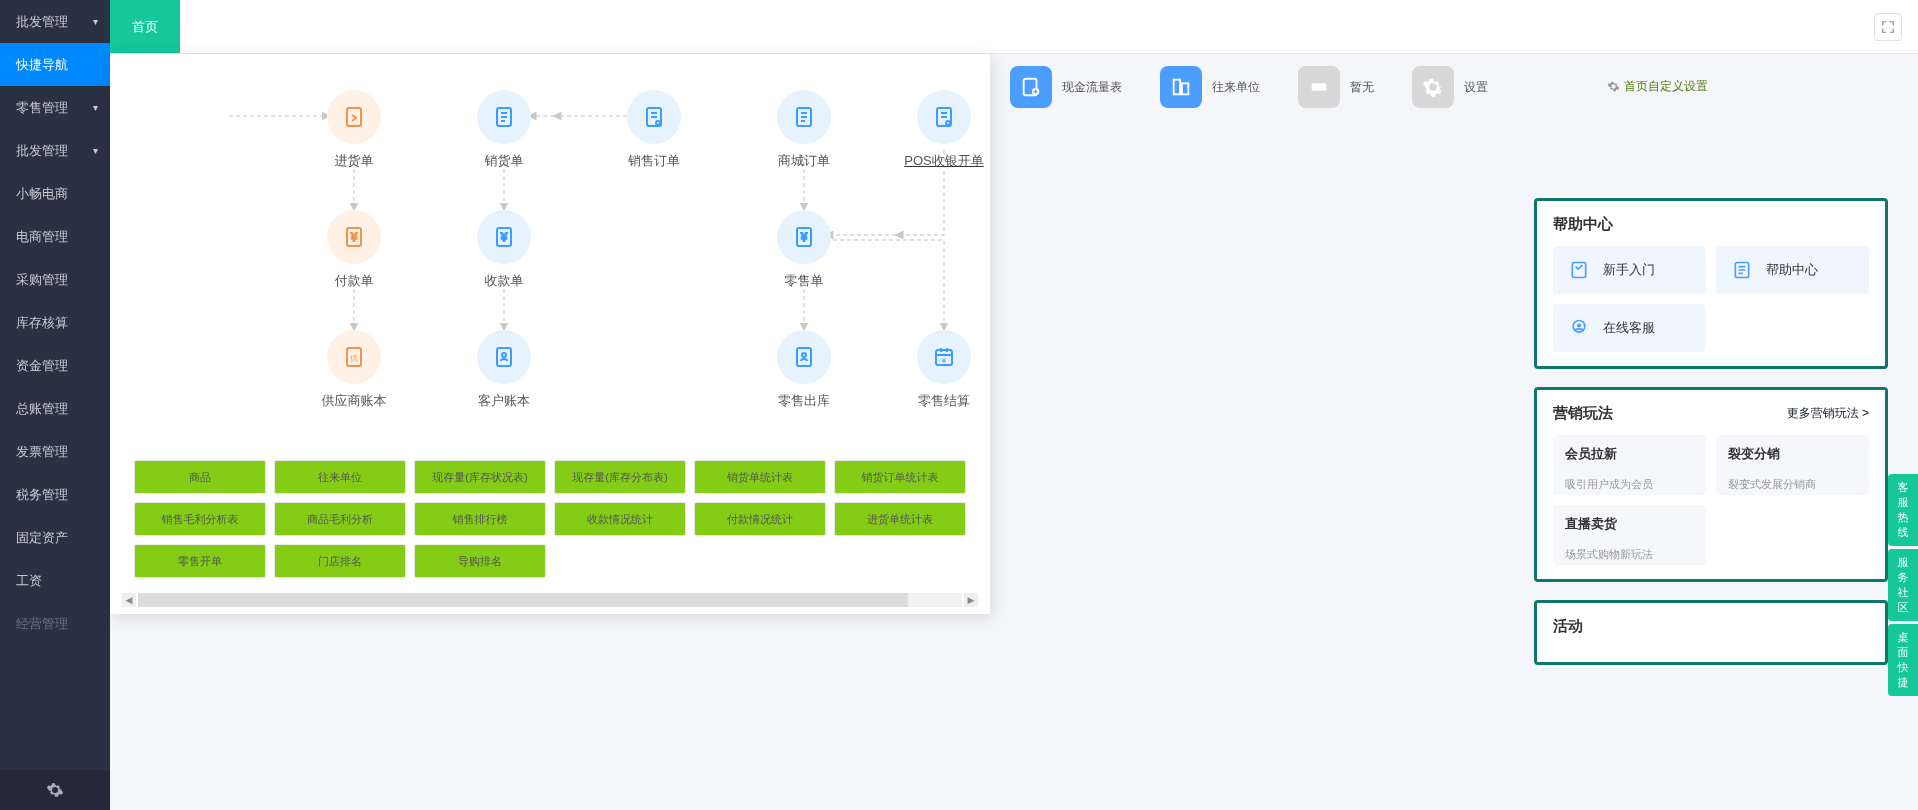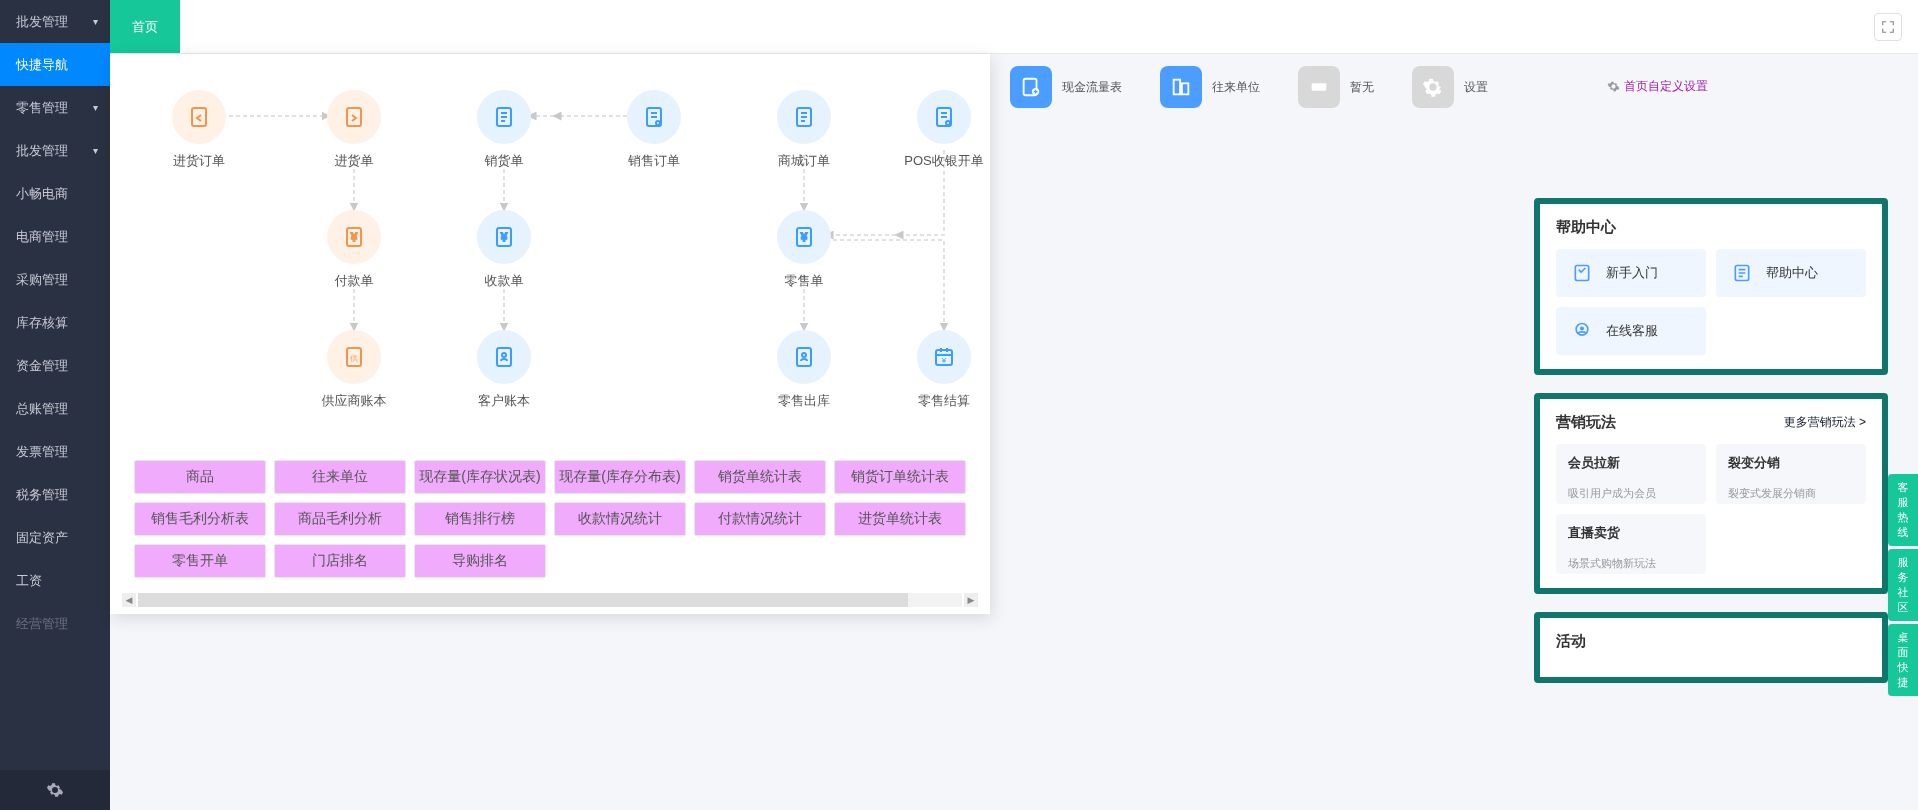--- a/index.html
+++ b/index.html
@@ -16,33 +16,33 @@
 .tabbar { position: absolute; left: 110px; top: 0; right: 0; height: 54px; background: #fff; border-bottom: 1px solid #e8e8e8; display: flex; align-items: center; }
 .tab { height: 100%; padding: 0 22px; display: flex; align-items: center; cursor: pointer; }
 .tab.active { background: #16c79a; color: #fff; font-weight: 500; }
 .tabbar-right { margin-left: auto; padding-right: 16px; }
 .fullscreen-btn { width: 28px; height: 28px; border: 1px solid #e0e0e0; border-radius: 4px; display: flex; align-items: center; justify-content: center; cursor: pointer; }
 
 
 .main { position: absolute; left: 110px; top: 54px; right: 0; bottom: 0; padding: 12px 20px; overflow: hidden; }
 
 
-.custom-setting { position: absolute; right: 210px; top: 78px; color: #a21caf; font-size: 12px; display: flex; align-items: center; gap: 4px; }
+.custom-setting { position: absolute; right: 210px; top: 78px; color: #4d7c0f; font-size: 12px; display: flex; align-items: center; gap: 4px; }
 
 
 .shortcuts { display: flex; gap: 38px; align-items: center; }
 .shortcut { display: flex; flex-direction: row; align-items: center; gap: 10px; cursor: pointer; }
 .shortcut-icon { width: 42px; height: 42px; border-radius: 8px; display: flex; align-items: center; justify-content: center; }
 .shortcut-icon.blue { background: #4b9eff; }
 .shortcut-icon.gray { background: #d8d8d8; }
 .shortcut-label { font-size: 12px; color: #555; }
 
 
 .right-col { position: absolute; right: 30px; top: 198px; width: 354px; }
-.panel { background: #fff; border: 6px solid #0f766e; border-radius: 4px; margin-bottom: 18px; padding: 14px 16px; }
+.panel { background: #fff; border: 3px solid #0f766e; border-radius: 4px; margin-bottom: 18px; padding: 14px 16px; }
 .panel-title { font-size: 15px; font-weight: 600; margin-bottom: 12px; display: flex; align-items: center; justify-content: space-between; }
 .panel-title .more { font-size: 12px; color: #0f172a; font-weight: 400; }
 .help-grid { display: grid; grid-template-columns: 1fr 1fr; gap: 10px; }
 .help-item { background: #f0f6ff; height: 48px; border-radius: 4px; display: flex; align-items: center; padding-left: 14px; gap: 12px; cursor: pointer; }
 .help-icon { width: 24px; height: 24px; display: flex; align-items: center; justify-content: center; }
 .marketing-grid { display: grid; grid-template-columns: 1fr 1fr; gap: 10px; }
 .mkt-card { background: #f5f7fa; border-radius: 4px; padding: 10px 12px; height: 60px; cursor: pointer; }
 .mkt-title { font-weight: 600; font-size: 13px; }
 .mkt-sub { font-size: 11px; color: #999; margin-top: 14px; }
 
@@ -51,21 +51,21 @@
 .flow-area { position: relative; height: 380px; }
 .flow-node { position: absolute; display: flex; flex-direction: column; align-items: center; gap: 8px; cursor: pointer; width: 100px; }
 .node-circle { width: 54px; height: 54px; border-radius: 50%; background: #f5f5f5; display: flex; align-items: center; justify-content: center; }
 .node-circle.orange { background: #fff1e6; }
 .node-circle.blue { background: #e6f3ff; }
 .node-label { font-size: 13px; color: #555; }
 .flow-svg { position: absolute; left: 0; top: 0; width: 100%; height: 100%; pointer-events: none; }
 
 .common-title { font-size: 13px; color: #333; margin-bottom: 10px; font-weight: 500; }
 .common-grid { display: grid; grid-template-columns: repeat(6, 1fr); gap: 8px; }
-.common-btn { height: 34px; border: 1px solid #e8e8e8; background: #f0abfc; border-radius: 2px; display: flex; align-items: center; justify-content: center; font-size: 14px; color: #555; cursor: pointer; }
+.common-btn { height: 34px; border: 1px solid #e8e8e8; background: #84cc16; border-radius: 2px; display: flex; align-items: center; justify-content: center; font-size: 11px; color: #555; cursor: pointer; }
 
 .flyout-scroll { position: absolute; left: 12px; right: 12px; bottom: 6px; height: 16px; display: flex; align-items: center; }
 .scroll-arrow { width: 14px; height: 14px; background: #eee; display: flex; align-items: center; justify-content: center; font-size: 9px; color: #888; cursor: pointer; }
 .scroll-track { flex: 1; height: 14px; background: #f2f2f2; margin: 0 2px; position: relative; cursor: pointer; }
 .scroll-thumb { position: absolute; left: 0; width: 770px; height: 100%; background: #dcdcdc; }
 
 
 .float-tabs { position: fixed; right: 0; top: 474px; display: flex; flex-direction: column; gap: 3px; }
 .float-tab { width: 30px; padding: 6px 0; background: #16c79a; color: #fff; font-size: 11px; text-align: center; border-radius: 4px 0 0 4px; cursor: pointer; writing-mode: horizontal-tb; }
 </style>
@@ -269,29 +269,20 @@
         <line x1="370" y1="75" x2="370" y2="130"></line>
         <line x1="670" y1="75" x2="670" y2="130"></line>
         <line x1="762" y1="155" x2="692" y2="155"></line>
         <path d="M810 70 L810 155 L762 155"></path>
         <line x1="220" y1="195" x2="220" y2="250"></line>
         <line x1="370" y1="195" x2="370" y2="250"></line>
         <line x1="670" y1="195" x2="670" y2="250"></line>
         <path d="M692 160 L810 160 L810 250"></path>
       </g>
     </svg>
-  <div class="flow-node" style="left: 15px; top: 10px;">
-        <div class="node-circle orange" style="color:#f0954b">
-          <svg width="24" height="24" viewBox="0 0 24 24" fill="none" stroke="#f0954b" stroke-width="2">
-            <rect x="5" y="3" width="14" height="18" rx="2"></rect>
-            <path d="M14 10l-4 3 4 3"></path>
-          </svg>
-        </div>
-        <div class="node-label">进货订单</div>
-      </div>
       <div class="flow-node" style="left: 170px; top: 10px;">
         <div class="node-circle orange" style="color:#f0954b">
           <svg width="24" height="24" viewBox="0 0 24 24" fill="none" stroke="#f0954b" stroke-width="2">
             <rect x="5" y="3" width="14" height="18" rx="2"></rect>
             <path d="M10 10l4 3-4 3"></path>
           </svg>
         </div>
         <div class="node-label">进货单</div>
       </div>
       <div class="flow-node" style="left: 320px; top: 10px;">
@@ -315,21 +306,21 @@
       </div>
       <div class="flow-node" style="left: 620px; top: 10px;">
         <div class="node-circle blue" style="color:#3b9dff">
           <svg width="24" height="24" viewBox="0 0 24 24" fill="none" stroke="#3b9dff" stroke-width="2">
             <rect x="5" y="3" width="14" height="18" rx="2"></rect>
             <path d="M9 8h6M9 12h6M9 16h4"></path>
           </svg>
         </div>
         <div class="node-label">商城订单</div>
       </div>
-      <div class="flow-node" style="left: 760px; top: 10px;">
+      <div class="flow-node" style="left: 760px; top: 10px; text-decoration: underline;">
         <div class="node-circle blue" style="color:#3b9dff">
           <svg width="24" height="24" viewBox="0 0 24 24" fill="none" stroke="#3b9dff" stroke-width="2">
             <rect x="5" y="3" width="14" height="18" rx="2"></rect>
             <path d="M9 8h6M9 12h6"></path>
             <circle cx="16" cy="18" r="2"></circle>
           </svg>
         </div>
         <div class="node-label">POS收银开单</div>
       </div>
       <div class="flow-node" style="left: 170px; top: 130px;">

